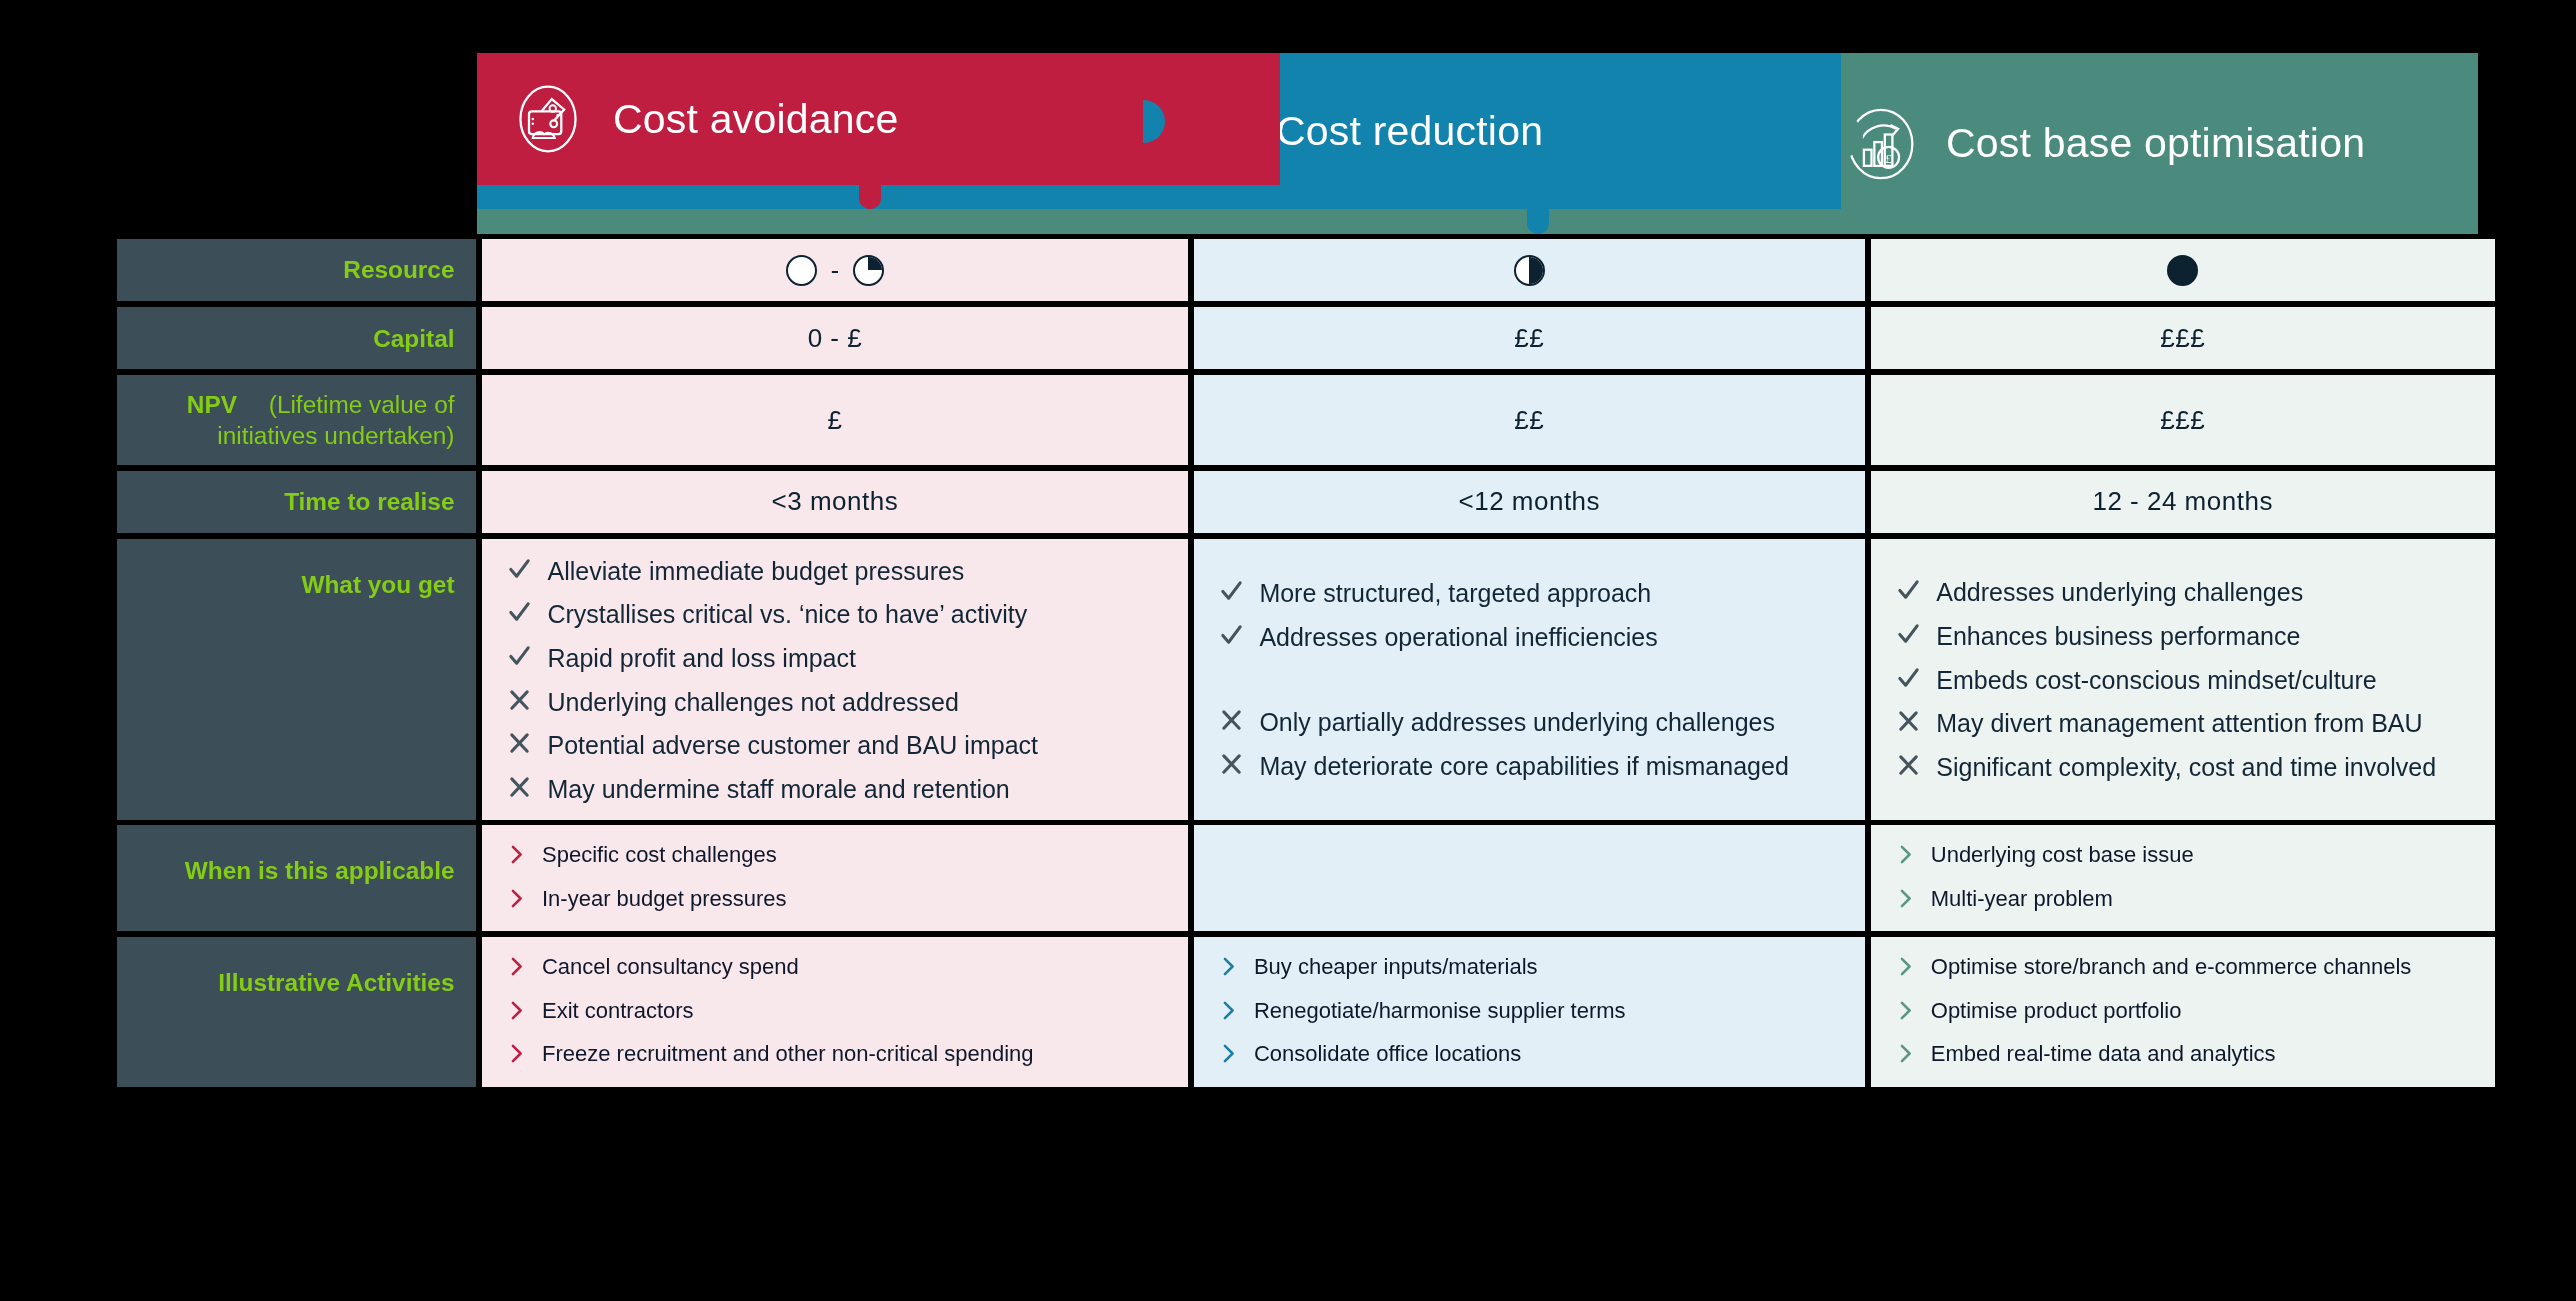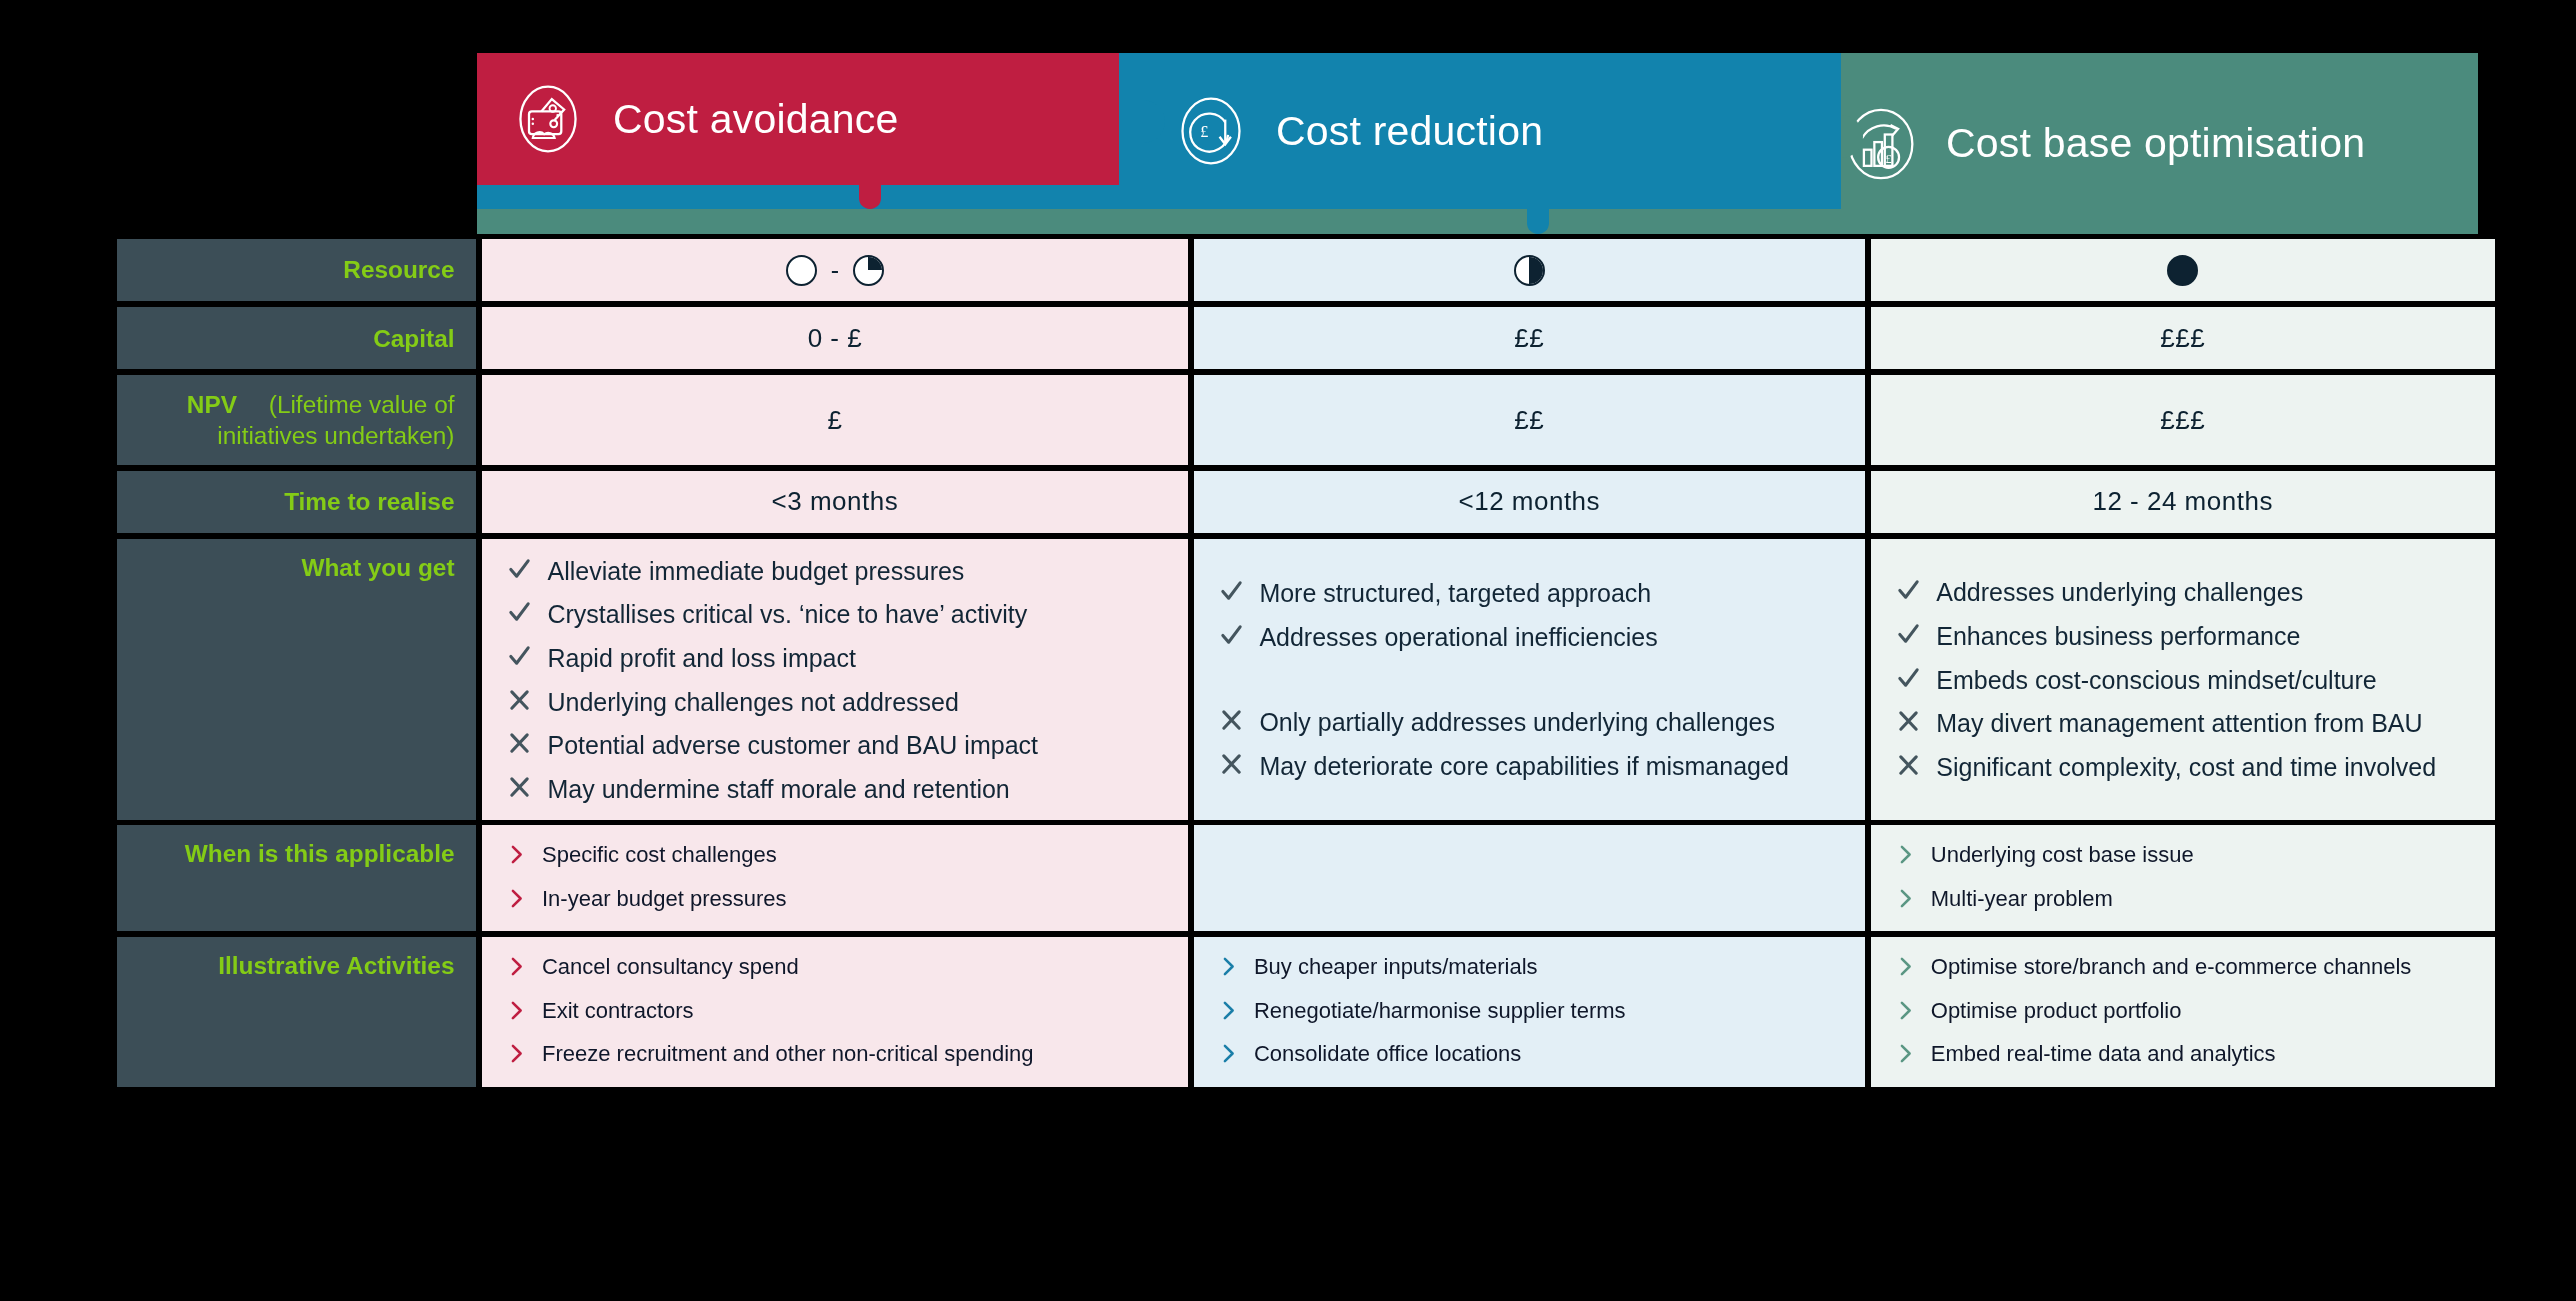--- a/index.html
+++ b/index.html
@@ -25,21 +25,21 @@
 
   
   #banner-green { left:477px; top:53px; width:2001px; height:181px; }
   #banner-green .bg { background:#4b8b7d; }
 
   
   #banner-blue { left:477px; top:53px; width:1364px; height:156px; }
   #banner-blue .bg { background:#1283ad; }
 
   
-  #banner-red  { left:477px; top:53px; width:642px;  height:132px; }
+  #banner-red  { left:477px; top:53px; width:803px;  height:132px; }
   #banner-red  .bg { background:#bf1e41; }
 
   .banner .inner.shift-blue { padding-left:696px; }
   .banner .inner.shift-green{ padding-left:1366px; }
 
   
   .pin { position:absolute; width:21.5px; height:25px; border-radius:0 0 10.7px 10.7px; }
   #pin-red  { left:859px;  top:184px; background:#bf1e41; }
   #pin-blue { left:1527px; top:209px; background:#1283ad; }
 
@@ -62,21 +62,21 @@
     border-top:5.9px solid #000;
     border-left:0;
   }
   .lbl {
     background:#3c4e57; color:#84cc16;
     display:flex; align-items:center; justify-content:flex-end;
     padding:13.7px 21.5px 13.7px 17.6px; text-align:right;
     font-size:24.4px; font-weight:bold; line-height:1.28;
   }
   .lbl .reg { font-weight:normal;margin-left:25px; }
-  .lbl.top  { align-items:flex-start; padding-top:13px; }
+  .lbl.top  { align-items:flex-start; padding-top:30px; }
 
   .cell { padding:15.6px 25px; display:flex; flex-direction:column; justify-content:center; }
   .c1 { background:#f8e7eb; }
   .c2 { background:#e3eff6; }
   .c3 { background:#edf3f1; }
 
   .cell.centre { align-items:center; justify-content:center; }
   .val { font-size:26px; color:#0d2231; letter-spacing:0.5px; }
 
   

